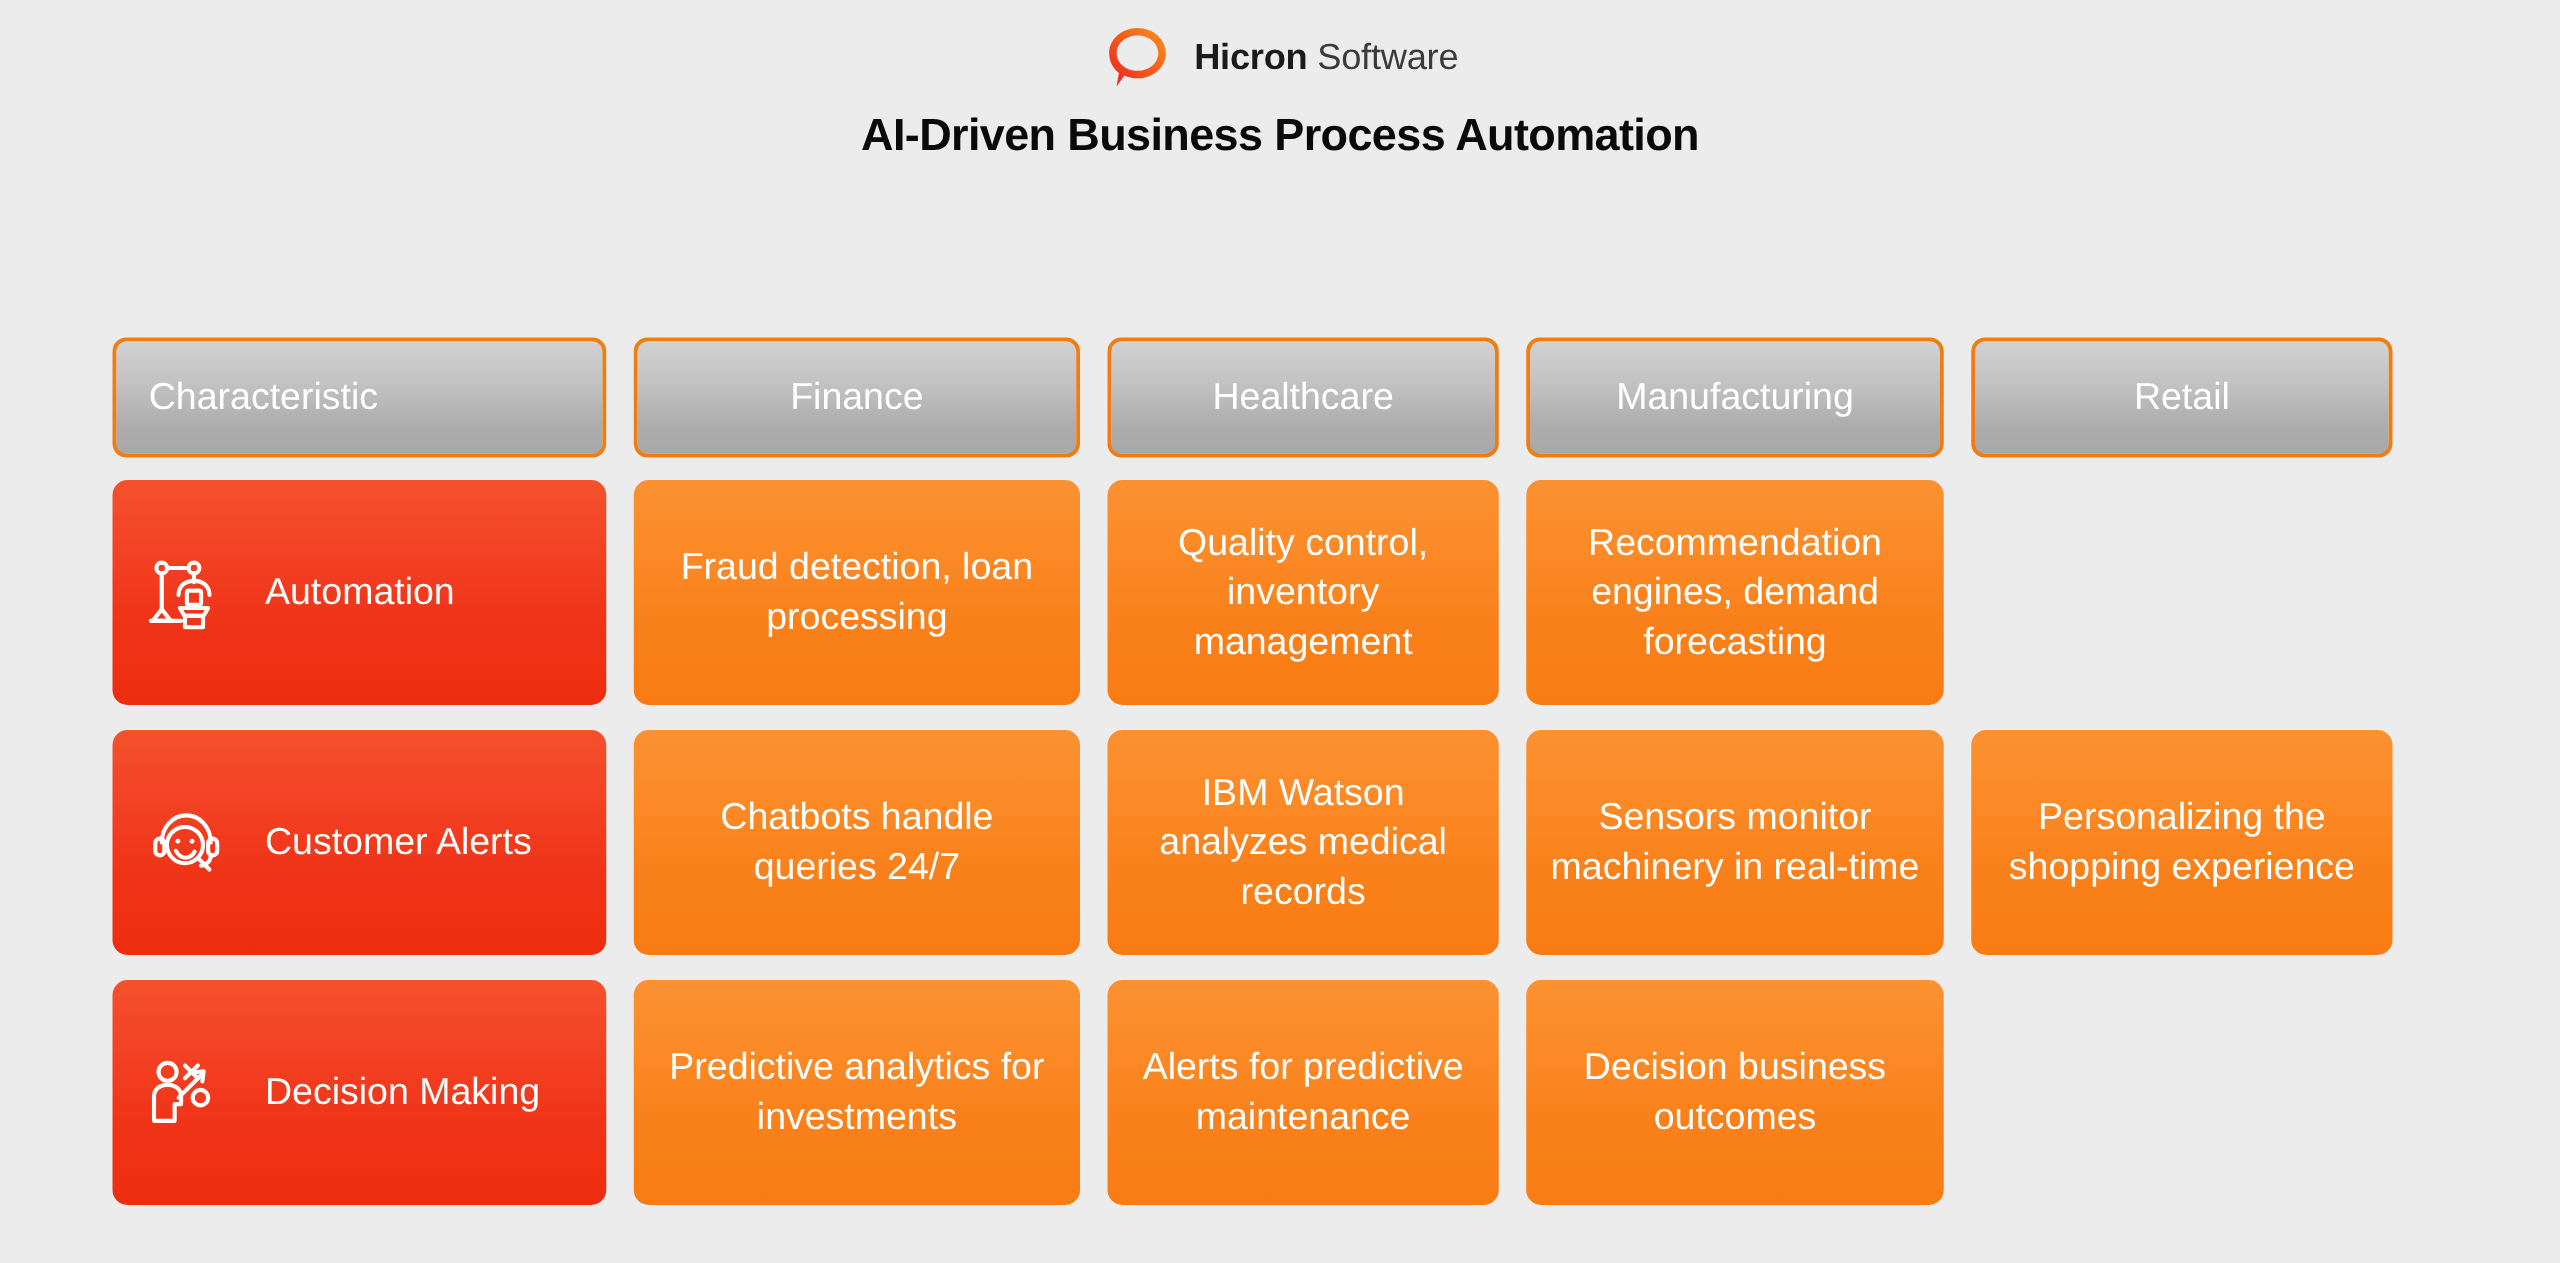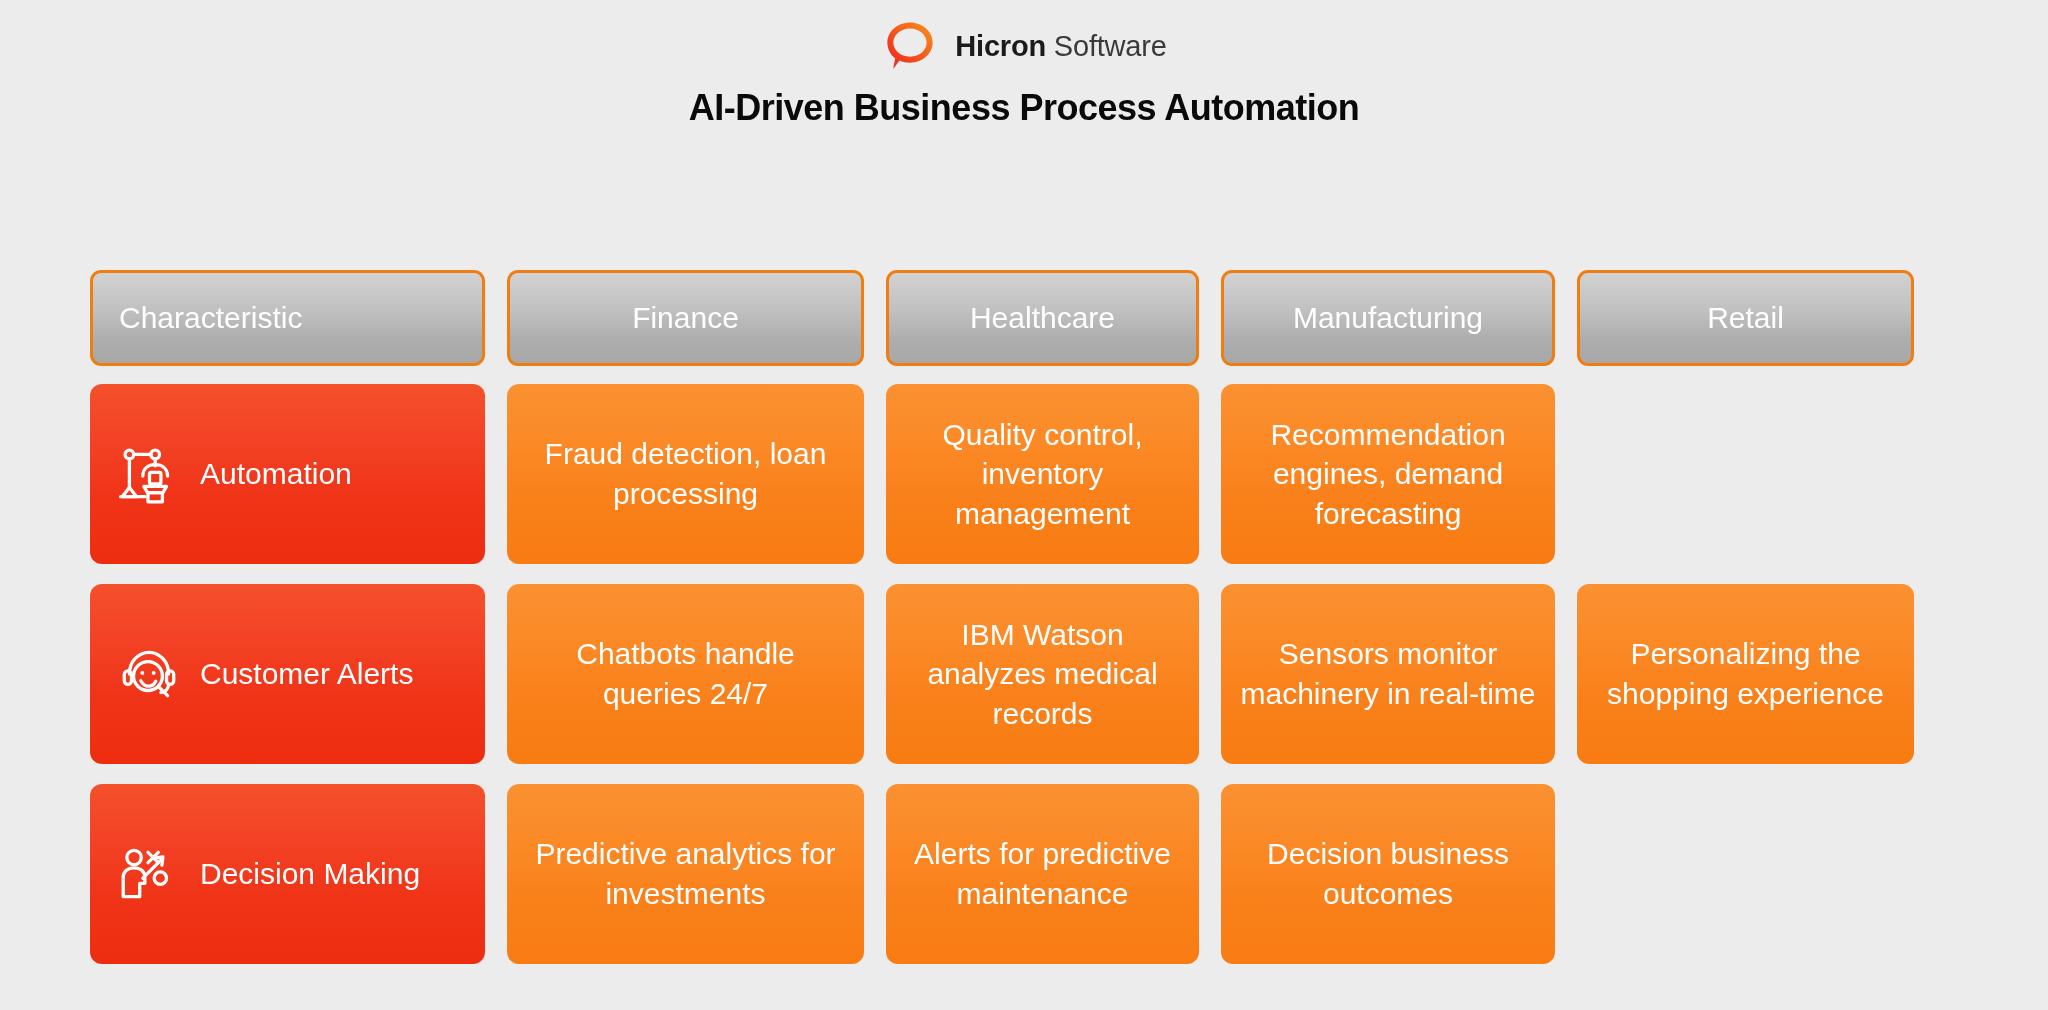--- a/index.html
+++ b/index.html
@@ -98,21 +98,21 @@
 
   
   .char-cell {
     position: relative;
     border-radius: 12px;
     background: linear-gradient(to bottom, #f4512c 0%, #f34326 28%, #f03418 62%, #ee2d0f 100%);
     display: flex;
     align-items: center;
     justify-content: flex-start;
     padding-left: 26px;
-    gap: 18px;
+    gap: 30px;
     color: #ffffff;
     box-sizing: border-box;
   }
   .char-icon {
     width: 66px;
     height: 66px;
     flex: 0 0 auto;
     display: block;
   }
   .char-label {

